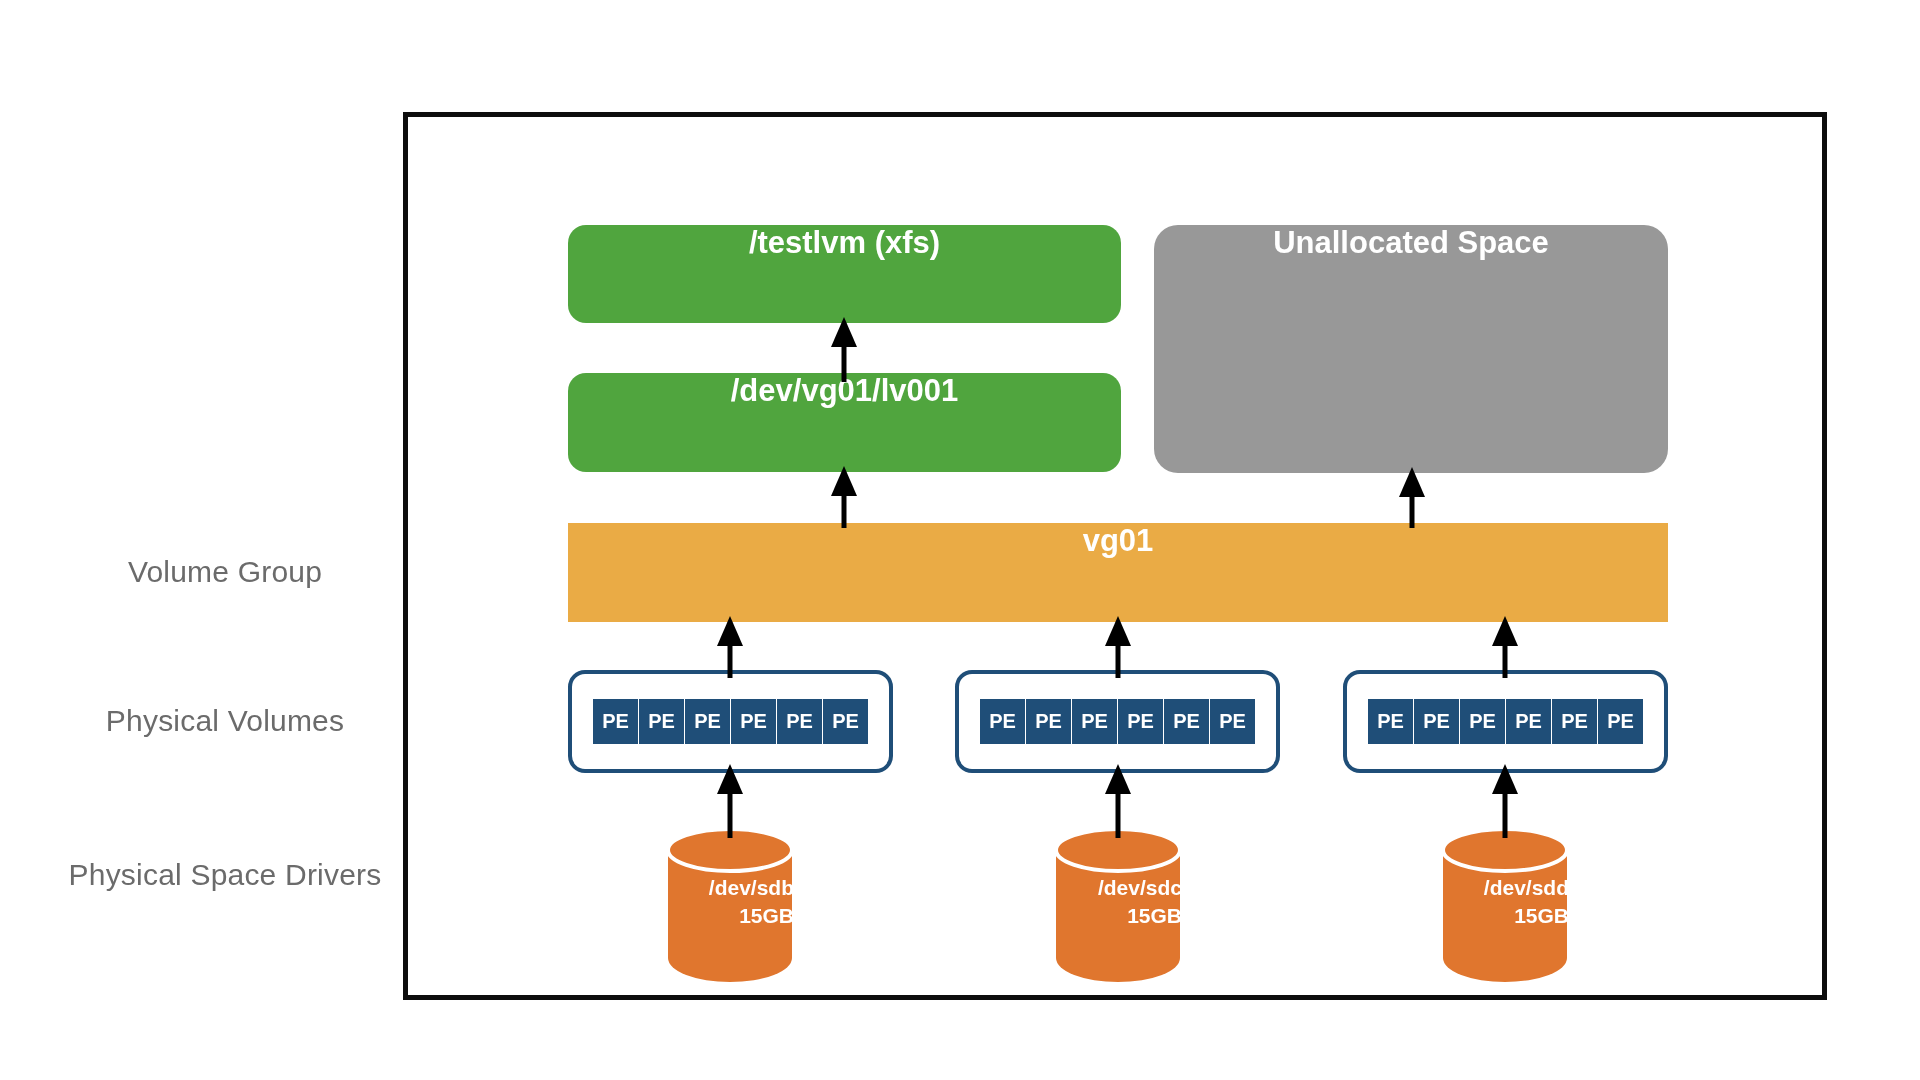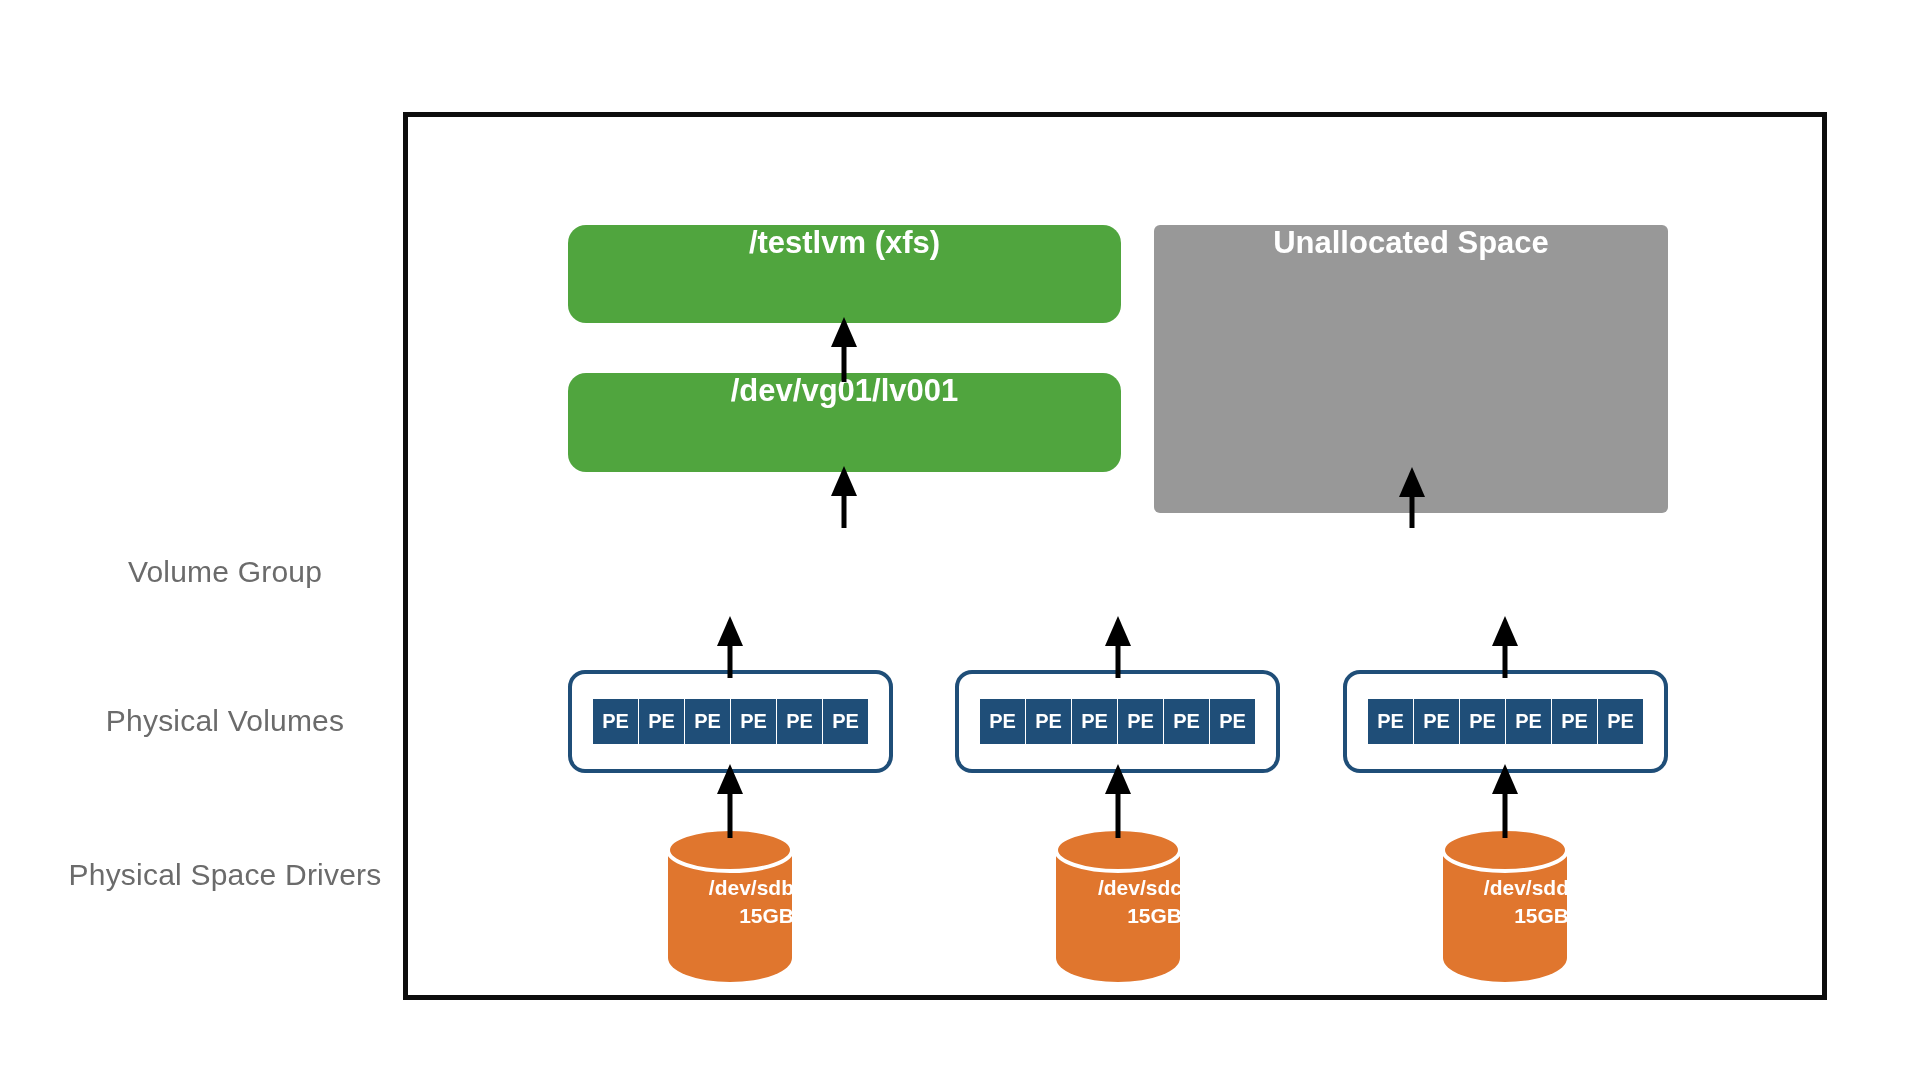--- a/index.html
+++ b/index.html
@@ -43,22 +43,22 @@
   }
   .fs-box {
     left: 568px; top: 225px; width: 553px; height: 98px;
     background: #50a53e; border-radius: 18px; font-size: 31px;
   }
   .lv-box {
     left: 568px; top: 373px; width: 553px; height: 99px;
     background: #50a53e; border-radius: 18px; font-size: 31px;
   }
   .unalloc-box {
-    left: 1154px; top: 225px; width: 514px; height: 288px;
-    background: #989898; border-radius: 6px; font-size: 31px;
+    left: 1154px; top: 225px; width: 514px; height: 248px;
+    background: #989898; border-radius: 24px; font-size: 31px;
   }
   .vg-bar {
     left: 568px; top: 523px; width: 1100px; height: 99px;
     background: #eaab45; font-size: 31px;
   }
   .pv-box {
     position: absolute;
     top: 670px; width: 325px; height: 103px;
     background: #ffffff;
     border: 4px solid #1f4e78;
@@ -110,20 +110,23 @@
   </div>
 
   <div class="node lv-box">
     <span>/dev/vg01/lv001</span>
   </div>
 
   <div class="node unalloc-box">
     <span>Unallocated Space</span>
   </div>
 
+  <div class="node vg-bar">
+    <span>vg01</span>
+  </div>
 
   <div class="pv-box pv-1">
     <div class="pe-row">
       <div class="pe-cell">PE</div>
       <div class="pe-cell">PE</div>
       <div class="pe-cell">PE</div>
       <div class="pe-cell">PE</div>
       <div class="pe-cell">PE</div>
       <div class="pe-cell">PE</div>
     </div>

